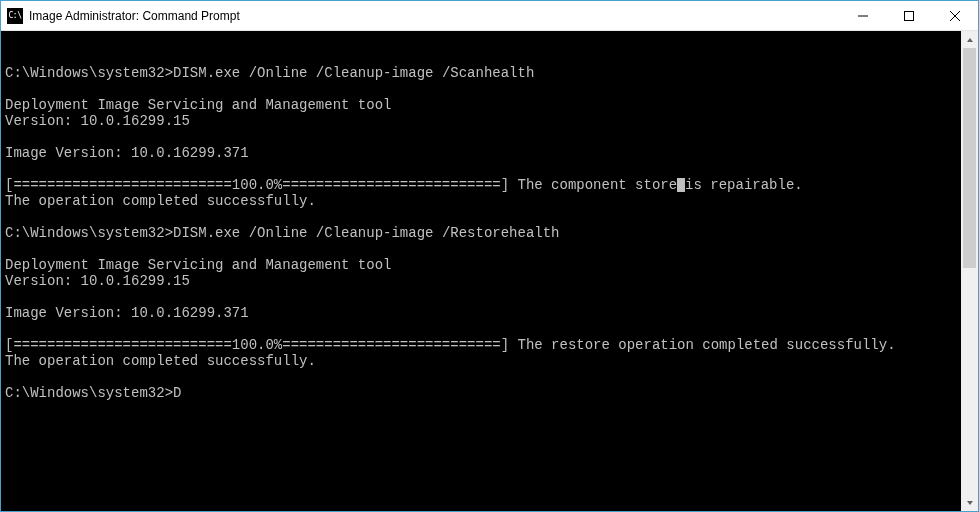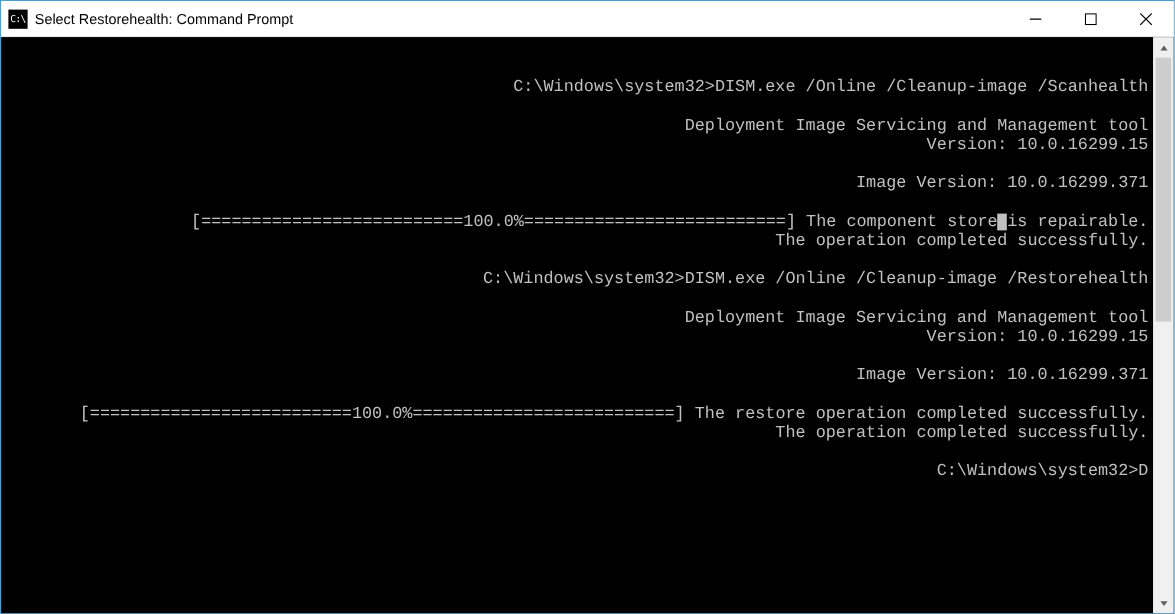--- a/index.html
+++ b/index.html
@@ -57,21 +57,20 @@
     font-size: 10px;
     color: #000;
     cursor: pointer;
   }
   .win-btn svg { display:block; }
   .client {
     flex: 1;
     display: flex;
     background: #000;
     overflow: hidden;
-    text-align: right;
   }
   .terminal {
     flex: 1;
     background: #000;
     color: #c0c0c0;
     font-family: Consolas, "Courier New", monospace;
     font-size: 14px;
     line-height: 16px;
     padding: 2px 4px;
     white-space: pre;
@@ -116,21 +115,21 @@
   }
   .line { min-height: 16px; }
 </style>
 </head>
 <body>
 
 <div class="window">
 
   <div class="titlebar">
     <div class="app-icon">C:\</div>
-    <div class="title-text">Select Restorehealth: Command Prompt</div>
+    <div class="title-text">Image Administrator: Command Prompt</div>
     <div class="win-controls">
       <div class="win-btn">
         <svg width="10" height="10" viewBox="0 0 10 10">
             <line x1="0" y1="5" x2="10" y2="5" stroke="#000" stroke-width="1"></line>
           </svg>
       </div>
       <div class="win-btn">
         <svg width="10" height="10" viewBox="0 0 10 10">
             <rect x="0.5" y="0.5" width="9" height="9" fill="none" stroke="#000" stroke-width="1"></rect>
           </svg>

